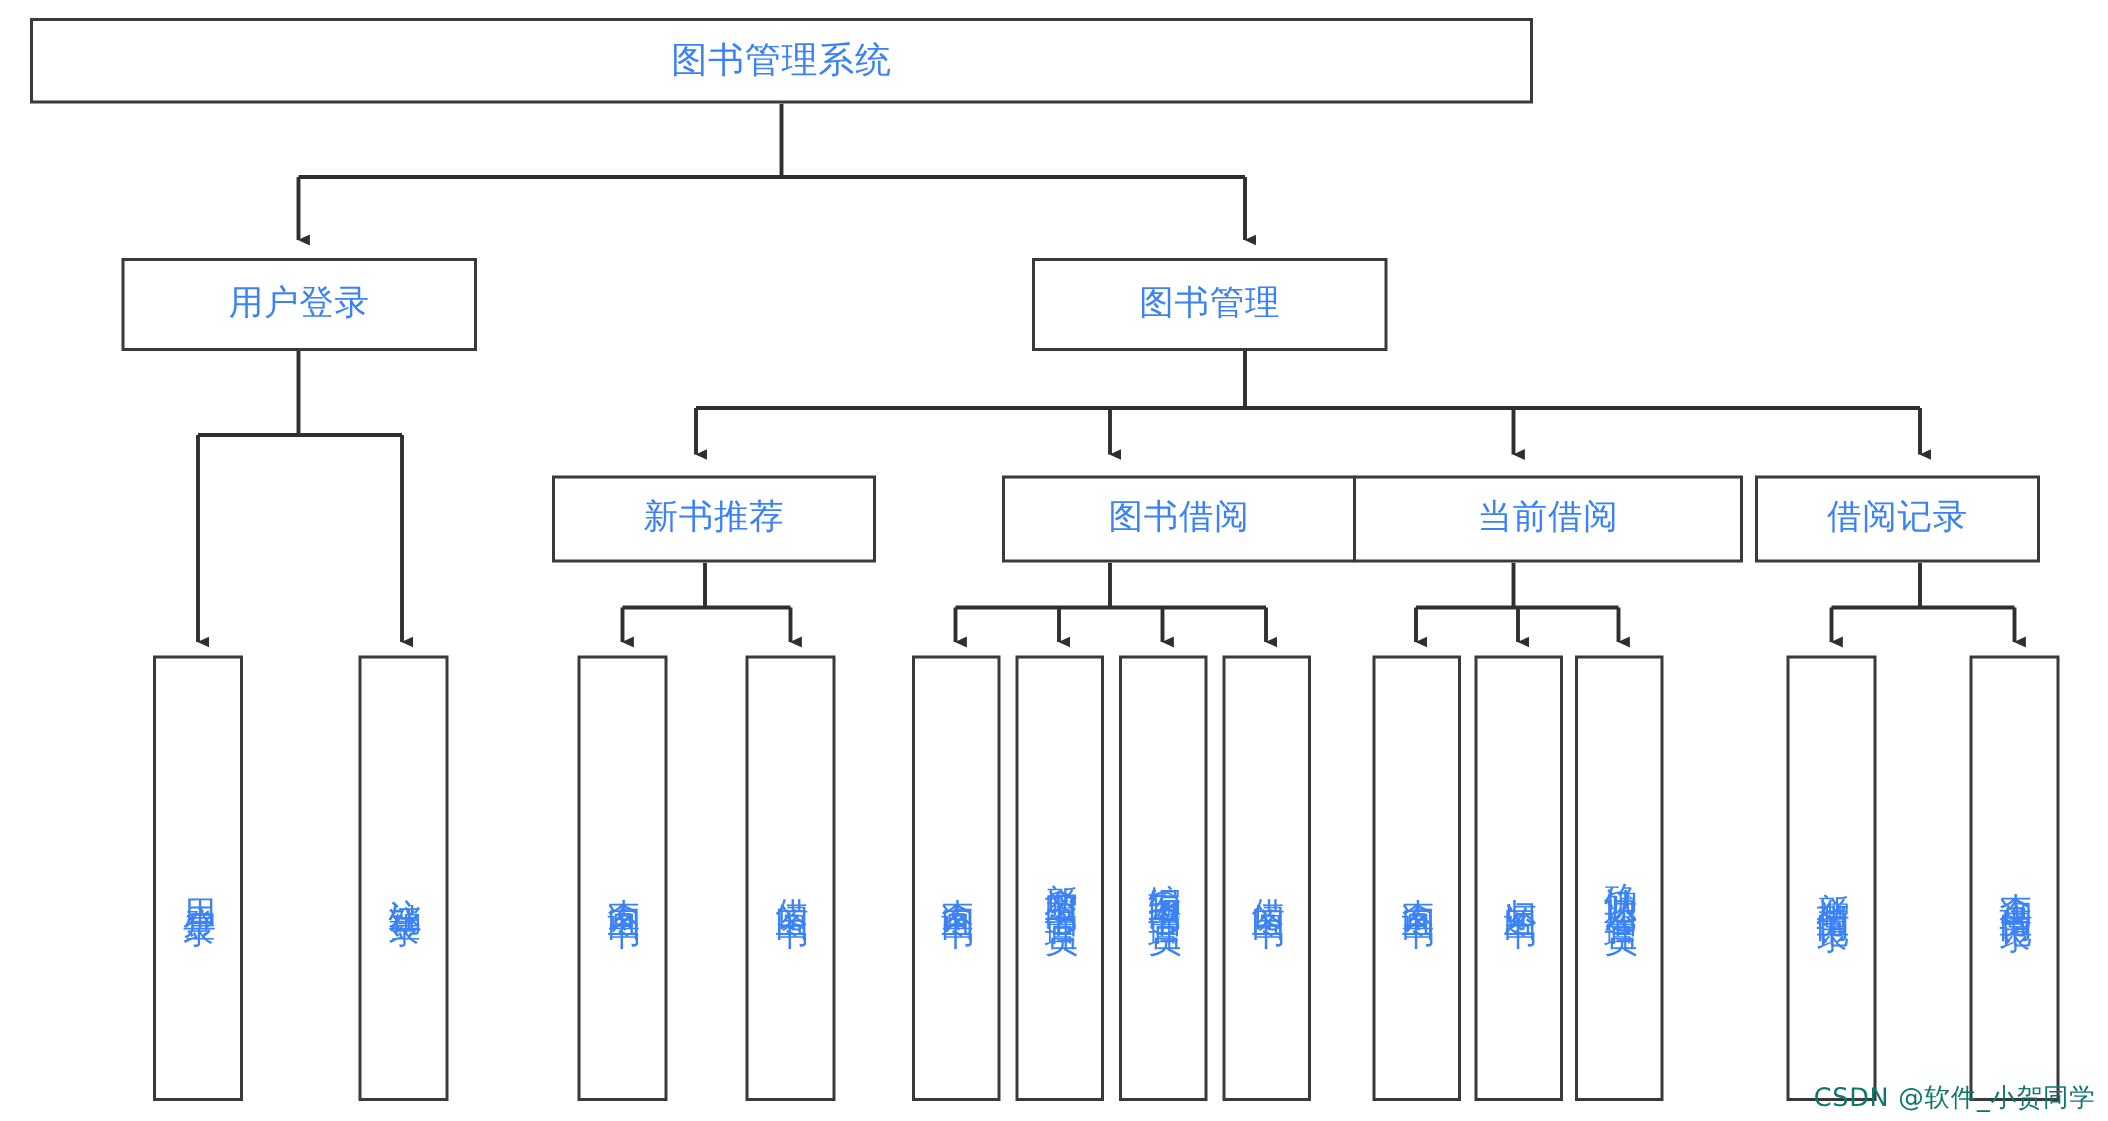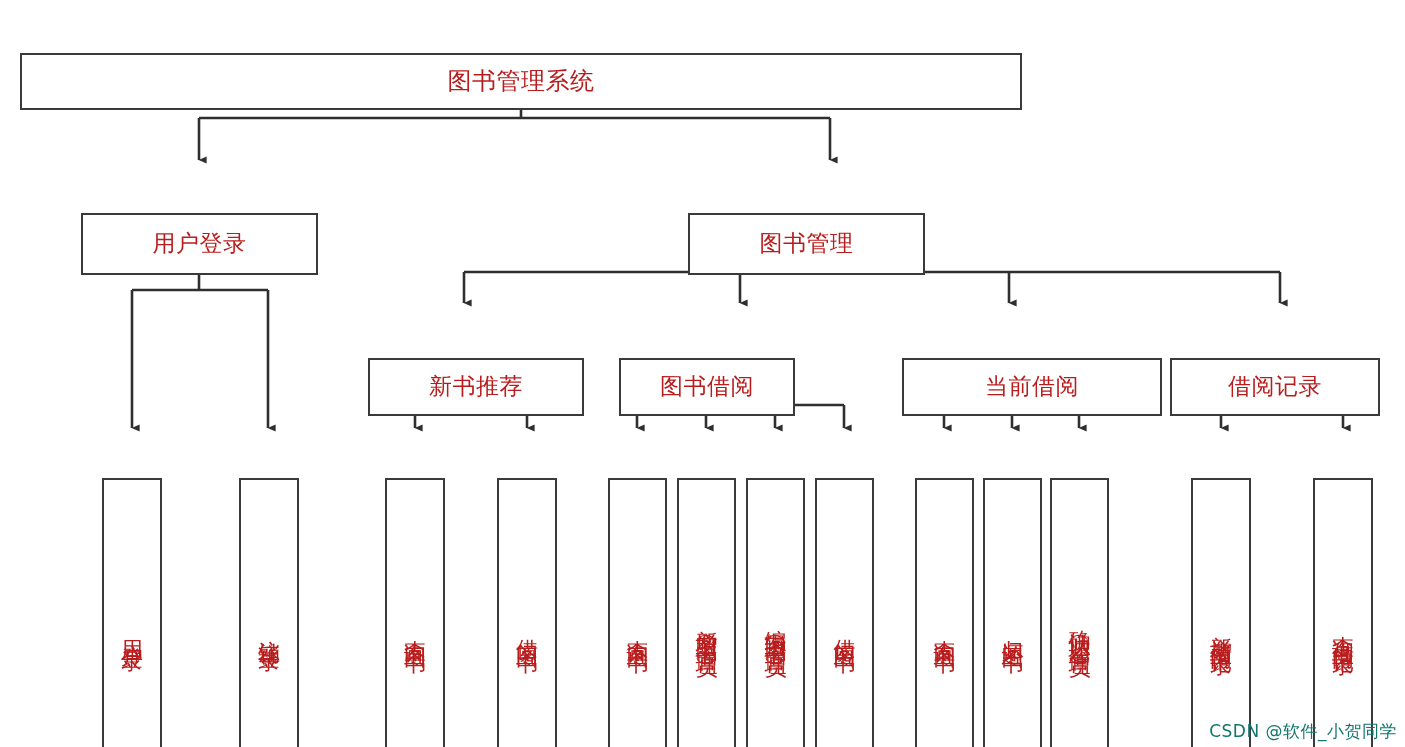--- a/index.html
+++ b/index.html
@@ -30,22 +30,21 @@
     pointer-events: none;
   }
   .node {
     position: absolute;
     box-sizing: border-box;
     border: 2.5px solid #3a3a3a;
     background: #ffffff;
     display: flex;
     align-items: center;
     justify-content: center;
-    color: #b91c1c;
-    margin-top: 41px;
+    color: #3b82f6;
   }
   .node .label {
     display: block;
     text-align: center;
     line-height: 1.18;
     letter-spacing: 0.5px;
   }
   .node.horiz .label {
     writing-mode: horizontal-tb;
     font-size: 23px;
@@ -139,27 +138,27 @@
   <div class="node horiz" style="left:81px; top:172px; width:237px; height:62px;">
     <span class="label">用户登录</span>
   </div>
   <div class="node horiz" style="left:688px; top:172px; width:237px; height:62px;">
     <span class="label">图书管理</span>
   </div>
 
   <div class="node horiz" style="left:368px; top:317px; width:216px; height:58px;">
     <span class="label">新书推荐</span>
   </div>
-  <div class="node horiz" style="left:619px; top:317px; width:176px; height:58px;">
+  <div class="node horiz" style="left:668px; top:317px; width:236px; height:58px;">
     <span class="label">图书借阅</span>
   </div>
   <div class="node horiz" style="left:902px; top:317px; width:260px; height:58px;justify-content:center;">
     <span class="label">当前借阅</span>
   </div>
-  <div class="node horiz" style="left:1170px; top:317px; width:210px; height:58px;">
+  <div class="node horiz" style="left:1170px; top:317px; width:190px; height:58px;">
     <span class="label">借阅记录</span>
   </div>
 
   <div class="node vert" style="left:102px; top:437px; width:60px; height:297px;">
     <span class="label">用户登录</span>
   </div>
   <div class="node vert" style="left:239px; top:437px; width:60px; height:297px;">
     <span class="label">注销登录</span>
   </div>
 

